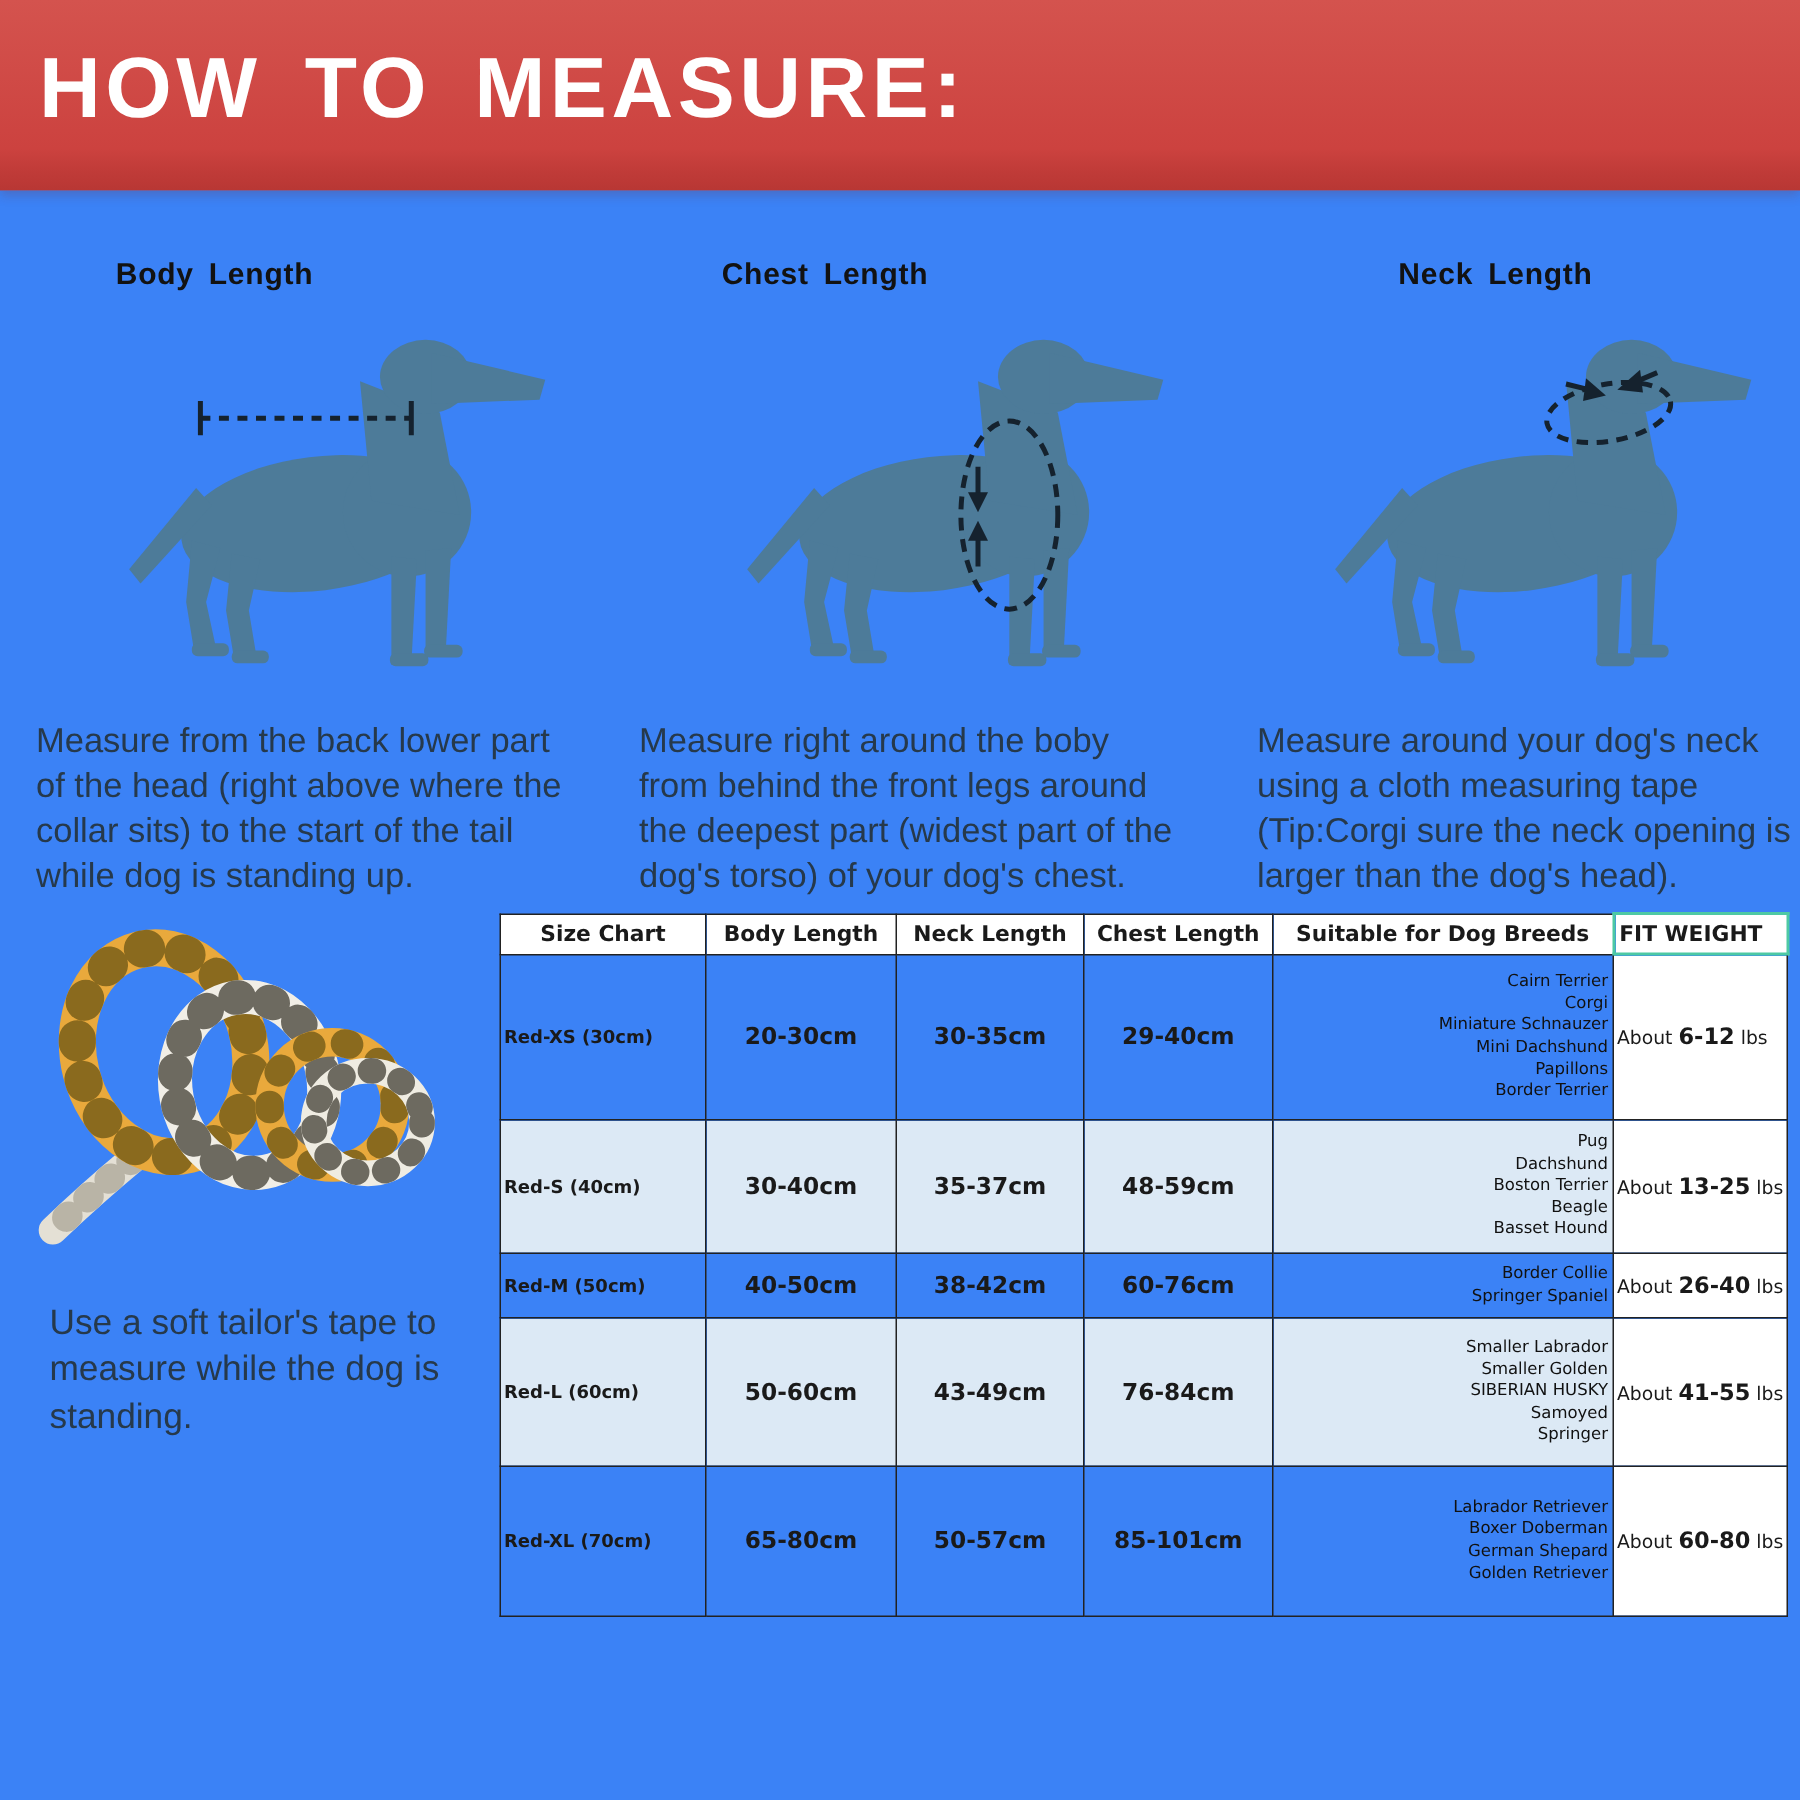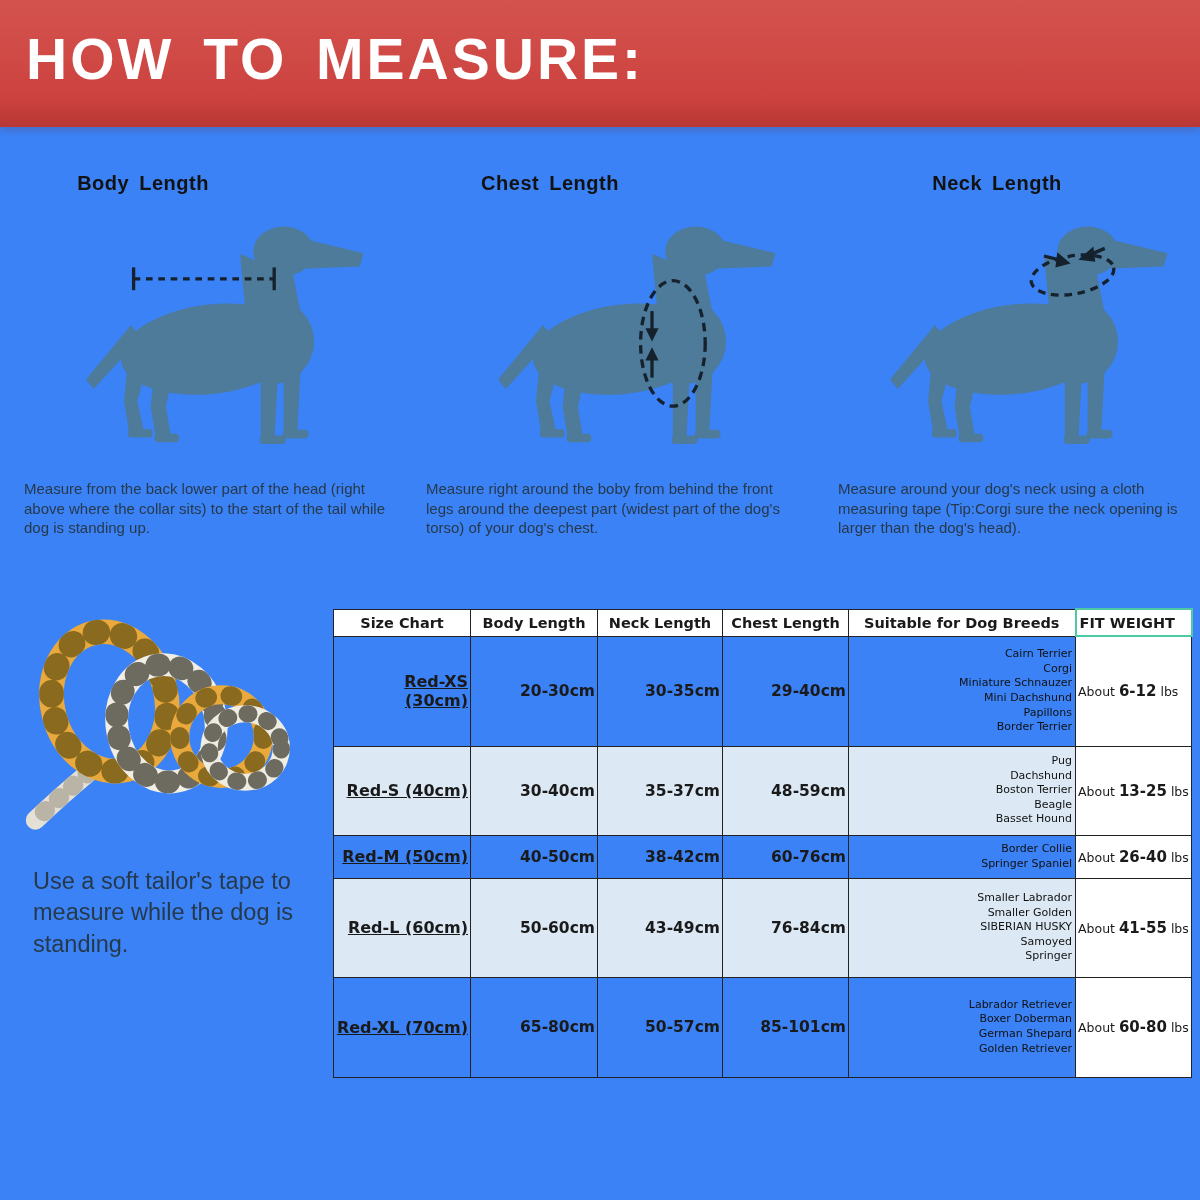--- a/index.html
+++ b/index.html
@@ -23,40 +23,40 @@
   #sec-body .measure-label{width:250px;}
   #sec-chest .measure-label{width:260px;}
   #sec-neck .measure-label{width:270px;margin-left:30px;}
   .dog-figure{display:block;}
   #sec-body .dog-figure{margin-left:60px;}
   #sec-chest .dog-figure{margin-left:70px;}
   #sec-neck .dog-figure{margin-left:50px;}
   .dog-svg{color:#4d7b99;}
   .anno{stroke:#15222e;fill:none;}
   .anno-fill{fill:#15222e;stroke:none;}
-  .measure-desc{margin:14px 0 0 6px;width:362px;font-size:15px;line-height:1.3;
+  .measure-desc{margin:14px 0 0 6px;width:362px;font-size:23px;line-height:1.3;
     color:#26394b;}
   
   .tape-area{position:absolute;left:22px;top:592px;}
   .tape-note{position:absolute;left:33px;top:866px;width:310px;margin:0;
     font-size:23.5px;line-height:1.33;color:#26394b;}
   
   .size-table{position:absolute;left:333px;top:608px;width:858px;border-collapse:collapse;
     table-layout:fixed;font-family:"DejaVu Sans","Liberation Sans",sans-serif;}
   .size-table th,.size-table td{border:1px solid #222;padding:0 2px;overflow:hidden;}
   .size-table thead tr{height:27px;}
   .size-table th{font-size:14.5px;font-weight:bold;text-align:center;background:#fff;}
   .size-table th.fit-weight-header{border:2px solid #4ec9a4;text-align:left;padding-left:3px;}
   .size-table tbody tr:nth-child(1){height:110px;}
   .size-table tbody tr:nth-child(2){height:89px;}
   .size-table tbody tr:nth-child(3){height:43px;}
   .size-table tbody tr:nth-child(4){height:99px;}
   .size-table tbody tr:nth-child(5){height:100px;}
-  td.col-size{font-size:16px;font-weight:bold;text-align:right;text-decoration:underline;}
-  td.col-meas{font-size:15.5px;font-weight:bold;text-align:right;}
+  td.col-size{font-size:12px;font-weight:bold;text-align:left;}
+  td.col-meas{font-size:15.5px;font-weight:bold;text-align:center;}
   td.col-breeds{font-size:11px;line-height:1.32;text-align:right;padding-right:3px;color:#111;}
   td.col-weight{font-size:12.5px;text-align:left;white-space:nowrap;background:#fff;margin-left:17px;}
   td.col-weight b{font-size:15px;}
   tr.shaded td{background:#dce9f5;}
   tr.shaded td.col-weight{background:#ffffff;}
 </style>
 </head>
 <body>
 
 <svg width="0" height="0" style="position:absolute" aria-hidden="true">

